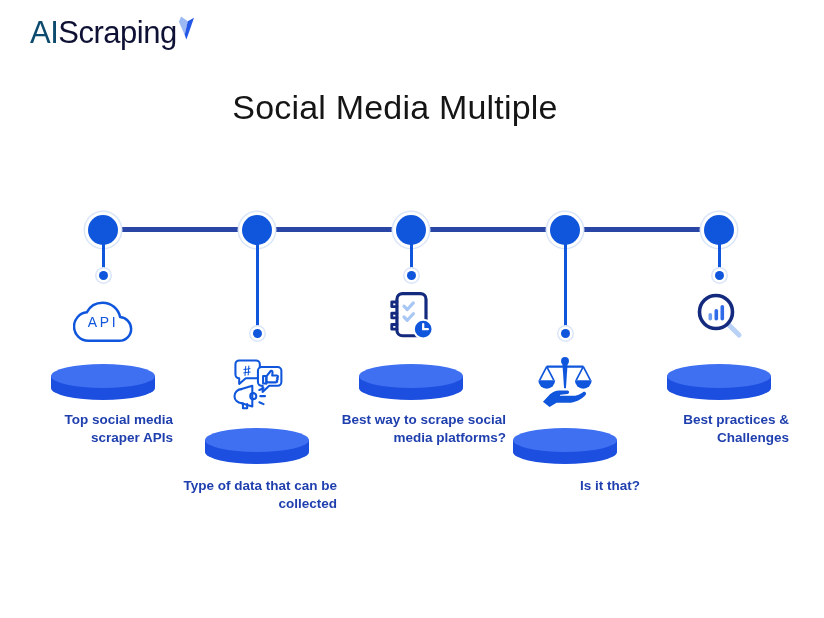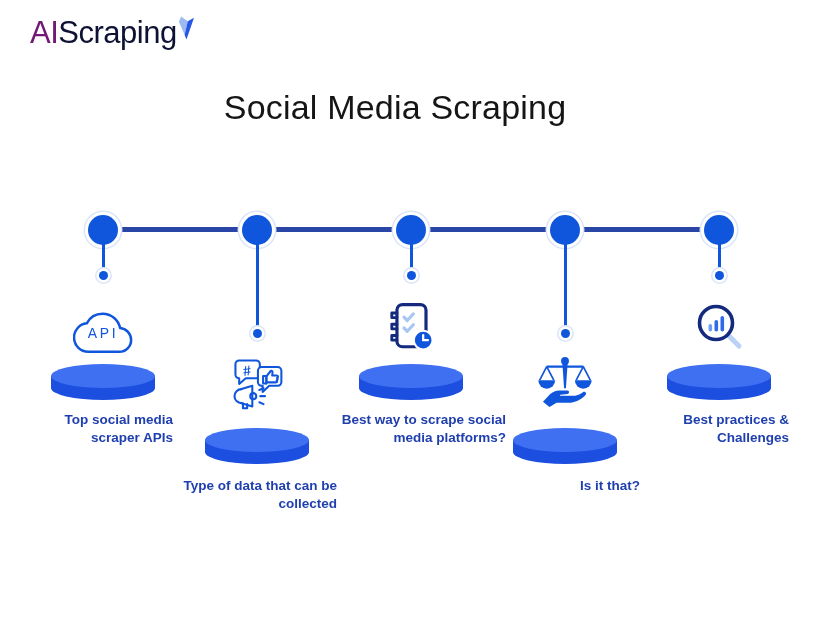--- a/index.html
+++ b/index.html
@@ -3,41 +3,41 @@
 <meta charset="utf-8">
 <style>
   html,body{margin:0;padding:0;background:#fff;}
   .canvas{
     position:relative;width:824px;height:618px;background:#ffffff;
     font-family:"Liberation Sans","DejaVu Sans",sans-serif;overflow:hidden;
   }
   
   .logo{position:absolute;left:30px;top:16px;display:flex;align-items:flex-start;
         font-size:31px;font-weight:500;letter-spacing:-0.5px;line-height:1.1;}
-  .logo .ai{color:#701a75;}
+  .logo .ai{color:#0c4a6e;}
   .logo .multiple{color:#0e1133;}
   .logo .bolt{margin-left:1px;margin-top:-3px;}
   
   .title{position:absolute;left:0;top:88px;width:790px;text-align:center;
          font-size:34px;font-weight:500;color:#151515;letter-spacing:0.2px;}
   
   .hline{position:absolute;left:103px;top:227px;width:616px;height:5px;
          background:#2945a6;border-radius:2px;}
   .item{position:absolute;top:215px;width:170px;height:360px;}
   .node{position:absolute;left:70px;top:0;width:30px;height:30px;border-radius:50%;
         background:#0f56dc;box-shadow:0 0 0 3px #fff,0 0 0 4.5px #dbe5f8;}
   .drop{position:absolute;left:83.5px;top:29px;width:3px;background:#0f56dc;}
   .item.high .drop{height:25px}
   .item.low  .drop{height:83px}
   .enddot{position:absolute;left:80.5px;width:9px;height:9px;border-radius:50%;
           background:#0f56dc;box-shadow:0 0 0 2.5px #fff,0 0 0 4px #dbe5f8;}
   .item.high .enddot{top:56px}
   .item.low  .enddot{top:114px}
   .icon{position:absolute;left:55px;width:60px;height:60px;}
-  .item.high .icon{top:83px}
+  .item.high .icon{top:72px}
   .item.low  .icon{top:138px}
   .icon svg{width:100%;height:100%;display:block;}
   .pedestal{position:absolute;left:30px;width:110px;height:40px;}
   .pedestal svg{width:100%;height:100%;display:block;}
   .item.high .pedestal{top:147px}
   .item.low  .pedestal{top:211px}
   .label{position:absolute;font-size:13.5px;font-weight:700;color:#1f3fae;
          text-align:right;line-height:1.32;}
   .item.high .label{top:196px}
   .item.low  .label{top:262px}
@@ -51,21 +51,21 @@
     <span class="ai">AI</span>
       <span class="multiple">Scraping</span>
     <span class="bolt">
       <svg viewBox="0 0 18 26" width="16" height="24">
         <path d="M3.5 0L11 5.5 7.5 21 1 6z" fill="#9db9f3"></path>
         <path d="M11 5.5L18 1.5 9.5 26 7.5 21z" fill="#2457e6"></path>
       </svg>
     </span>
   </div>
 
-  <div class="title">Social Media Scraping</div>
+  <div class="title">Social Media Multiple</div>
 
   <div class="hline"></div>
 
   <div class="item high" style="left:18px">
     <div class="node"></div>
     <div class="drop"></div>
     <div class="enddot"></div>
     <div class="icon">
       <svg viewBox="0 0 58 52">
         <g transform="translate(1,3) scale(2.3)" fill="none" stroke="#0f56dc" stroke-width="1.05" stroke-linejoin="round">

